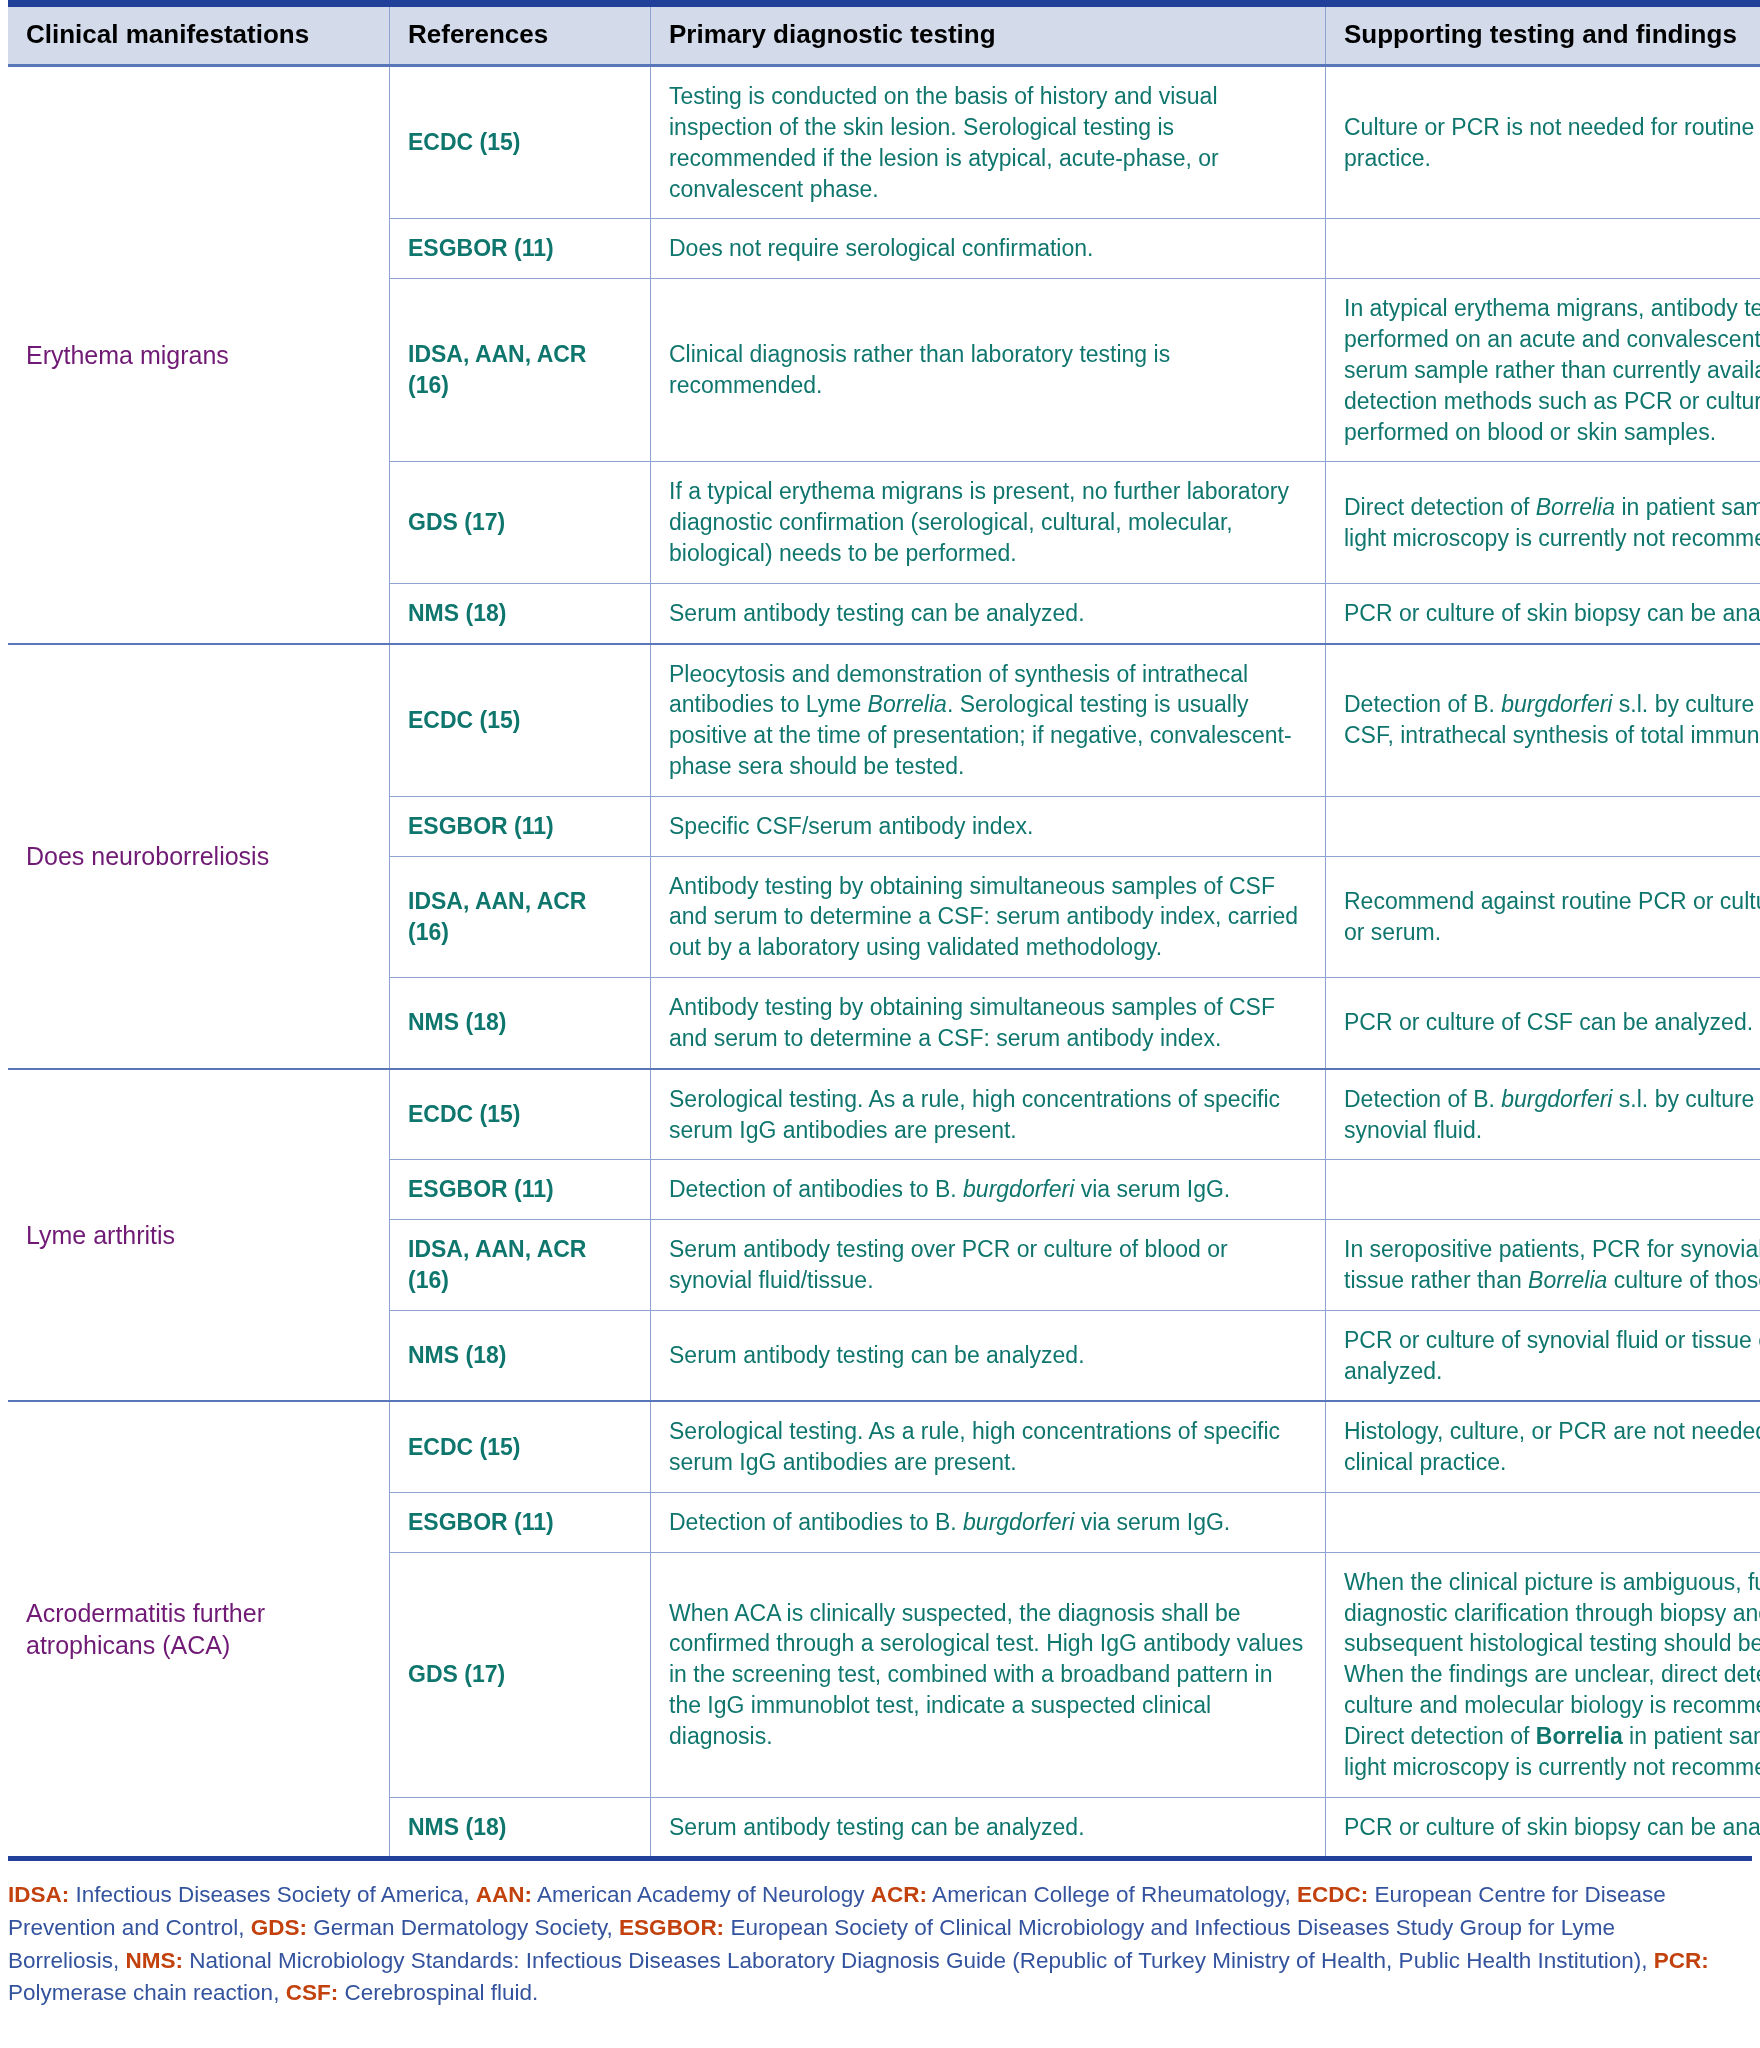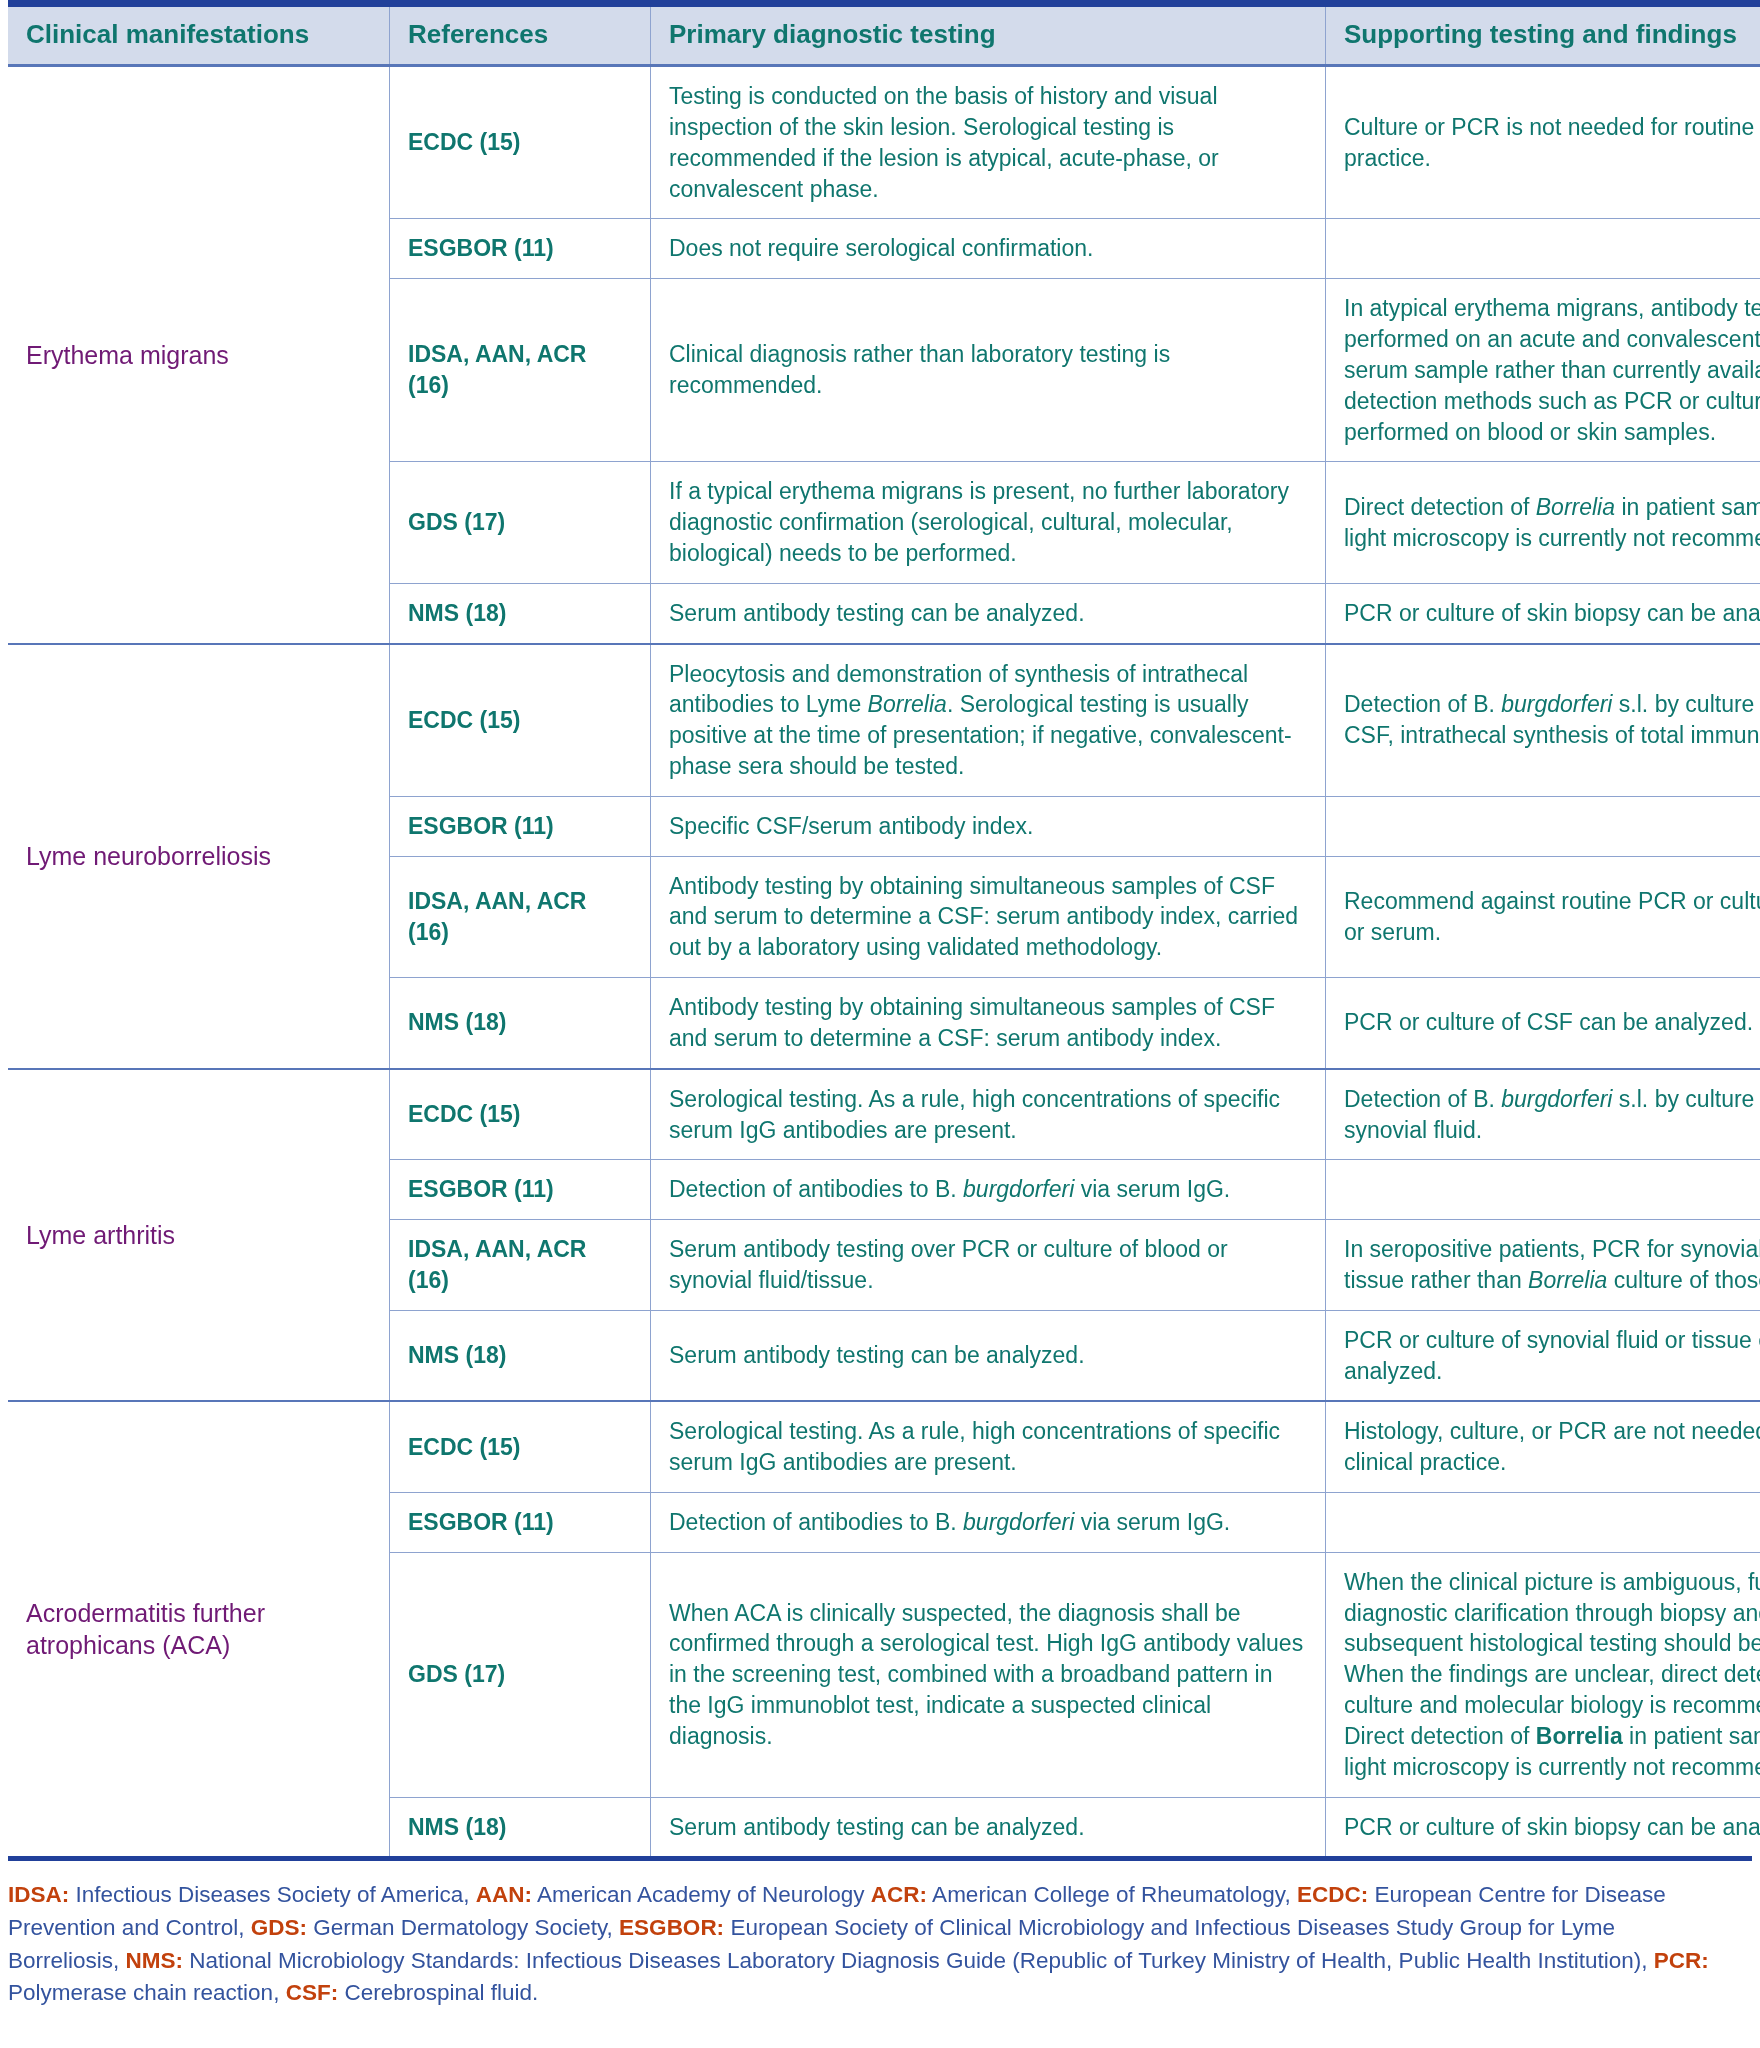--- a/index.html
+++ b/index.html
@@ -25,21 +25,21 @@
     margin: 0 8px;
     border-collapse: collapse;
     table-layout: fixed;
   }
   
   table.diag {
     border-top: 7px solid #21409a;
   }
   thead th {
     background: #d3dbeb;
-    color: #0f766e;
+    color: #000000;
     font-size: 26px;
     font-weight: bold;
     text-align: left;
     padding: 12px 18px 14px 18px;
     border-bottom: 3px solid #5876b8;
     border-right: 1.5px solid #8ea3cf;
     vertical-align: middle;
     line-height: 1.2;
   }
   thead th:last-child { border-right: none; }
@@ -130,21 +130,21 @@
           <td class="ref">GDS (17)</td>
           <td>If a typical erythema migrans is present, no further laboratory diagnostic confirmation (serological, cultural, molecular, biological) needs to be performed.</td>
           <td>Direct detection of <i>Borrelia</i> in patient samples using light microscopy is currently not recommended.</td>
         </tr>
         <tr>
           <td class="ref">NMS (18)</td>
           <td>Serum antibody testing can be analyzed.</td>
           <td>PCR or culture of skin biopsy can be analyzed.</td>
         </tr>
         <tr class="group-start">
-          <td class="manifestation group-sep" rowspan="4">Lyme neuroborreliosis</td>
+          <td class="manifestation group-sep" rowspan="4">Does neuroborreliosis</td>
           <td class="ref">ECDC (15)</td>
           <td>Pleocytosis and demonstration of synthesis of intrathecal antibodies to Lyme <i>Borrelia</i>. Serological testing is usually positive at the time of presentation; if negative, convalescent-phase sera should be tested.</td>
           <td>Detection of B.&nbsp;<i>burgdorferi</i> s.l. by culture or PCR in CSF, intrathecal synthesis of total immunoglobulin.</td>
         </tr>
         <tr>
           <td class="ref">ESGBOR (11)</td>
           <td>Specific CSF/serum antibody index.</td>
           <td></td>
         </tr>
         <tr>

